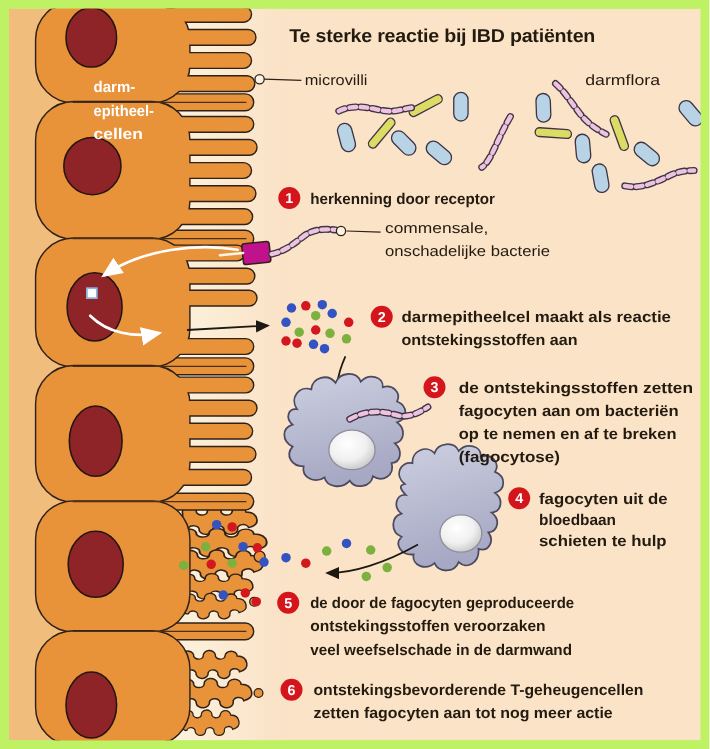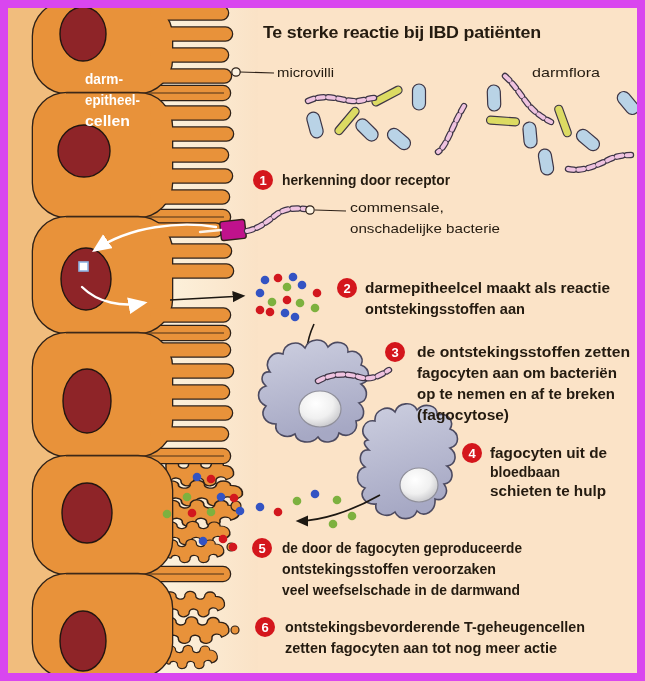--- a/index.html
+++ b/index.html
@@ -1,16 +1,16 @@
 <!DOCTYPE html>
 <html><head>
 <meta charset="utf-8">
 <style>
   html,body{margin:0;padding:0;background:#ffffff;}
-  .stage{width:645px;height:681px;position:relative;background:#d946ef;}
+  .stage{width:645px;height:681px;position:relative;background:#bef264;}
   svg{display:block;}
   .t{font-family:"Liberation Sans",sans-serif;fill:#241b10;}
   .ttl{font-size:17px;font-weight:bold;letter-spacing:-0.2px;}
   .step{font-size:14px;font-weight:bold;}
   .lbl{font-size:13.5px;}
   .wlbl{font-size:14px;font-weight:bold;fill:#ffffff;}
   .num{font-size:13px;font-weight:bold;fill:#ffffff;text-anchor:middle;}
   .ol{fill:#e8923a;stroke:#2e2118;stroke-width:2.6;}
   .fl{fill:#e8923a;stroke:none;}
   .jl{stroke:#4a3018;stroke-width:1.2;fill:none;}

